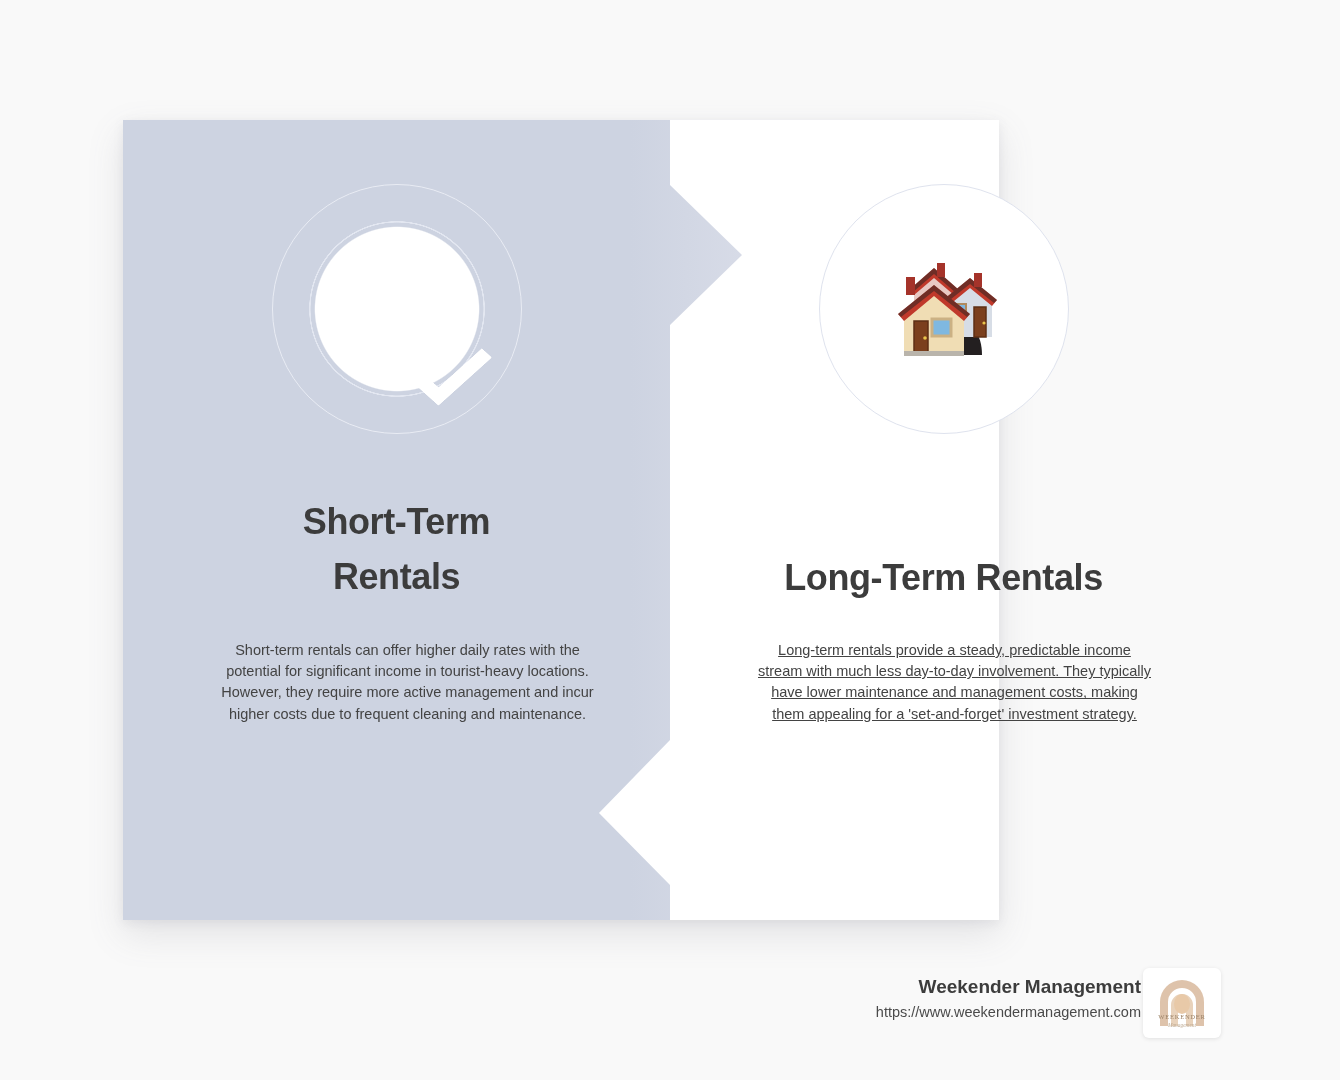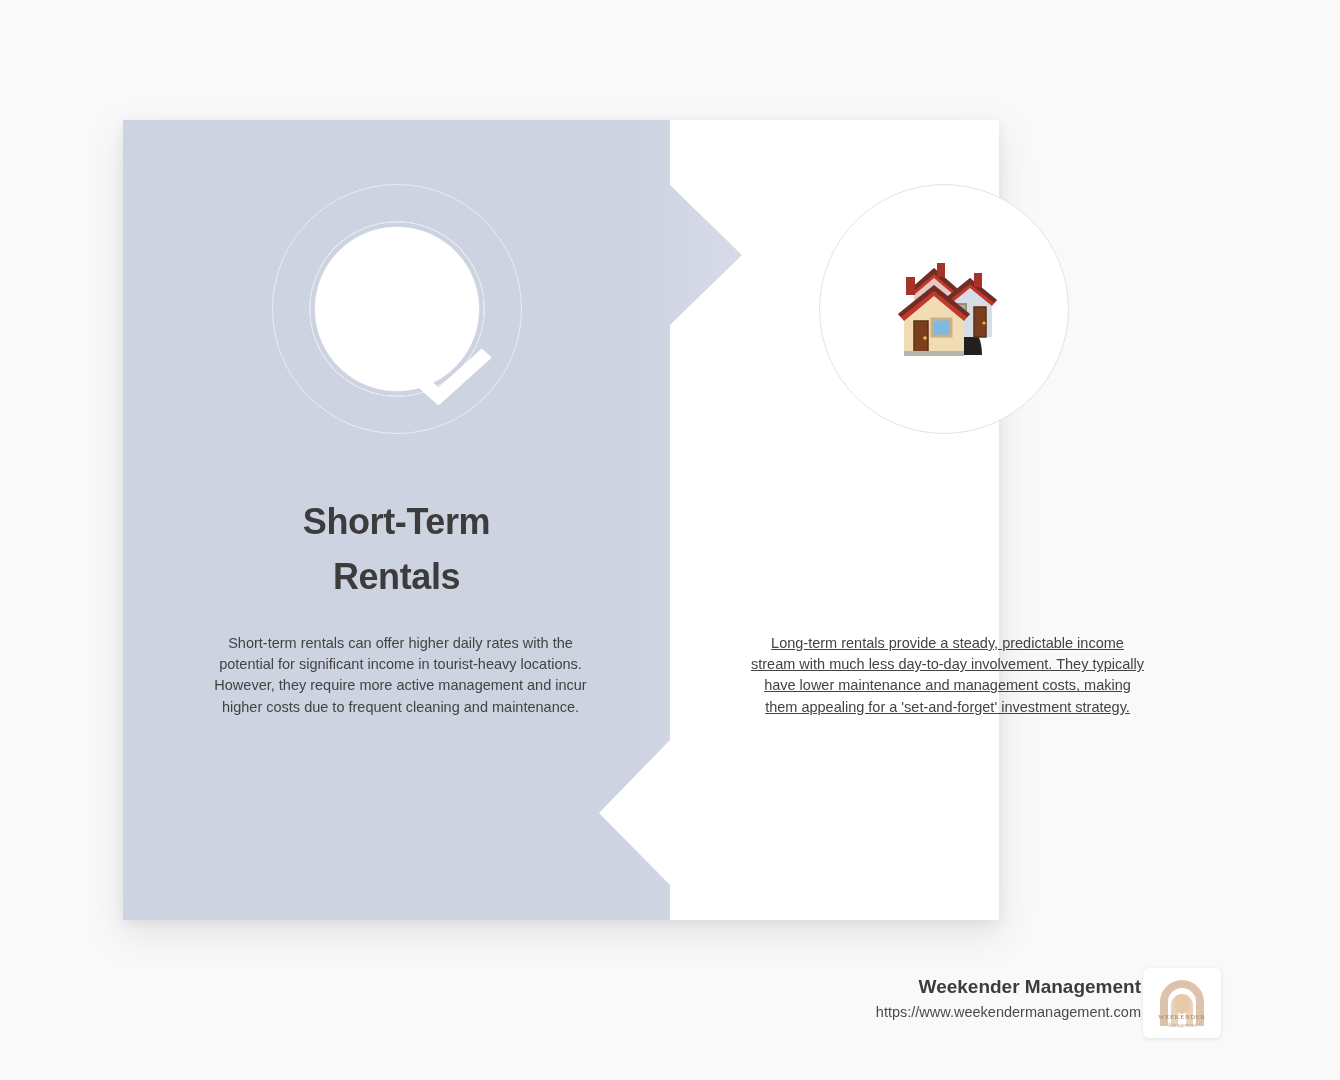--- a/index.html
+++ b/index.html
@@ -130,21 +130,21 @@
   }
 
   .card-body {
     position: absolute;
     left: 50%;
     transform: translateX(-50%);
     text-align: center;
     font-size: 14.5px;
     line-height: 21.2px;
     color: #434343;
-    margin: 4px;
+    margin: 11px;
   }
   #short-term-body { top: 509px; width: 398px; }
   #long-term-body  { top: 509px; width: 398px; text-decoration: underline; }
 
   
   #footer-bar {
     position: absolute;
     left: 12px;
     top: 960px;
     width: 1340px;
@@ -241,20 +241,21 @@
           <path d="M8,55 L44,26 L80,55 L77,58 L44,32 L11,58 Z" fill="#2b2422" opacity=".55"></path>
           <rect x="16" y="18" width="9" height="18" fill="#a5332a"></rect>
           <rect x="42" y="60" width="19" height="17" fill="#7fb8e0" stroke="#cbb184" stroke-width="3"></rect>
           <rect x="24" y="62" width="14" height="32" fill="#7b3f1d" stroke="#5d2f15" stroke-width="1.5"></rect>
           <circle cx="35" cy="79" r="1.8" fill="#e8c34a"></circle>
           <rect x="14" y="92" width="60" height="5" fill="#b9b4ab"></rect>
         </svg>
       </span>
     </div>
 
+    <h2 id="long-term-title" class="card-title">Long-Term Rentals</h2>
 
     <p id="long-term-body" class="card-body">Long-term rentals provide a steady, predictable income stream with much less day-to-day involvement. They typically have lower maintenance and management costs, making them appealing for a 'set-and-forget' investment strategy.</p>
   </div>
 </div>
 
 <div id="footer-bar">
   <div id="footer-text">
     <div id="brand-name">Weekender Management</div>
     <div id="brand-url">https://www.weekendermanagement.com</div>
   </div>

